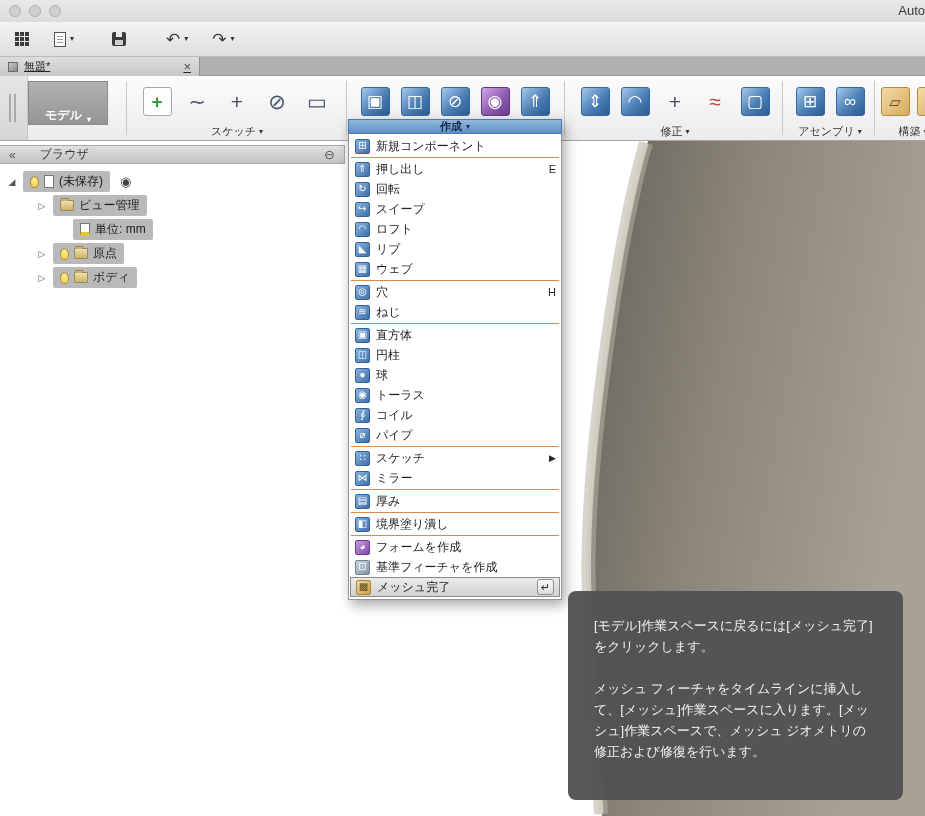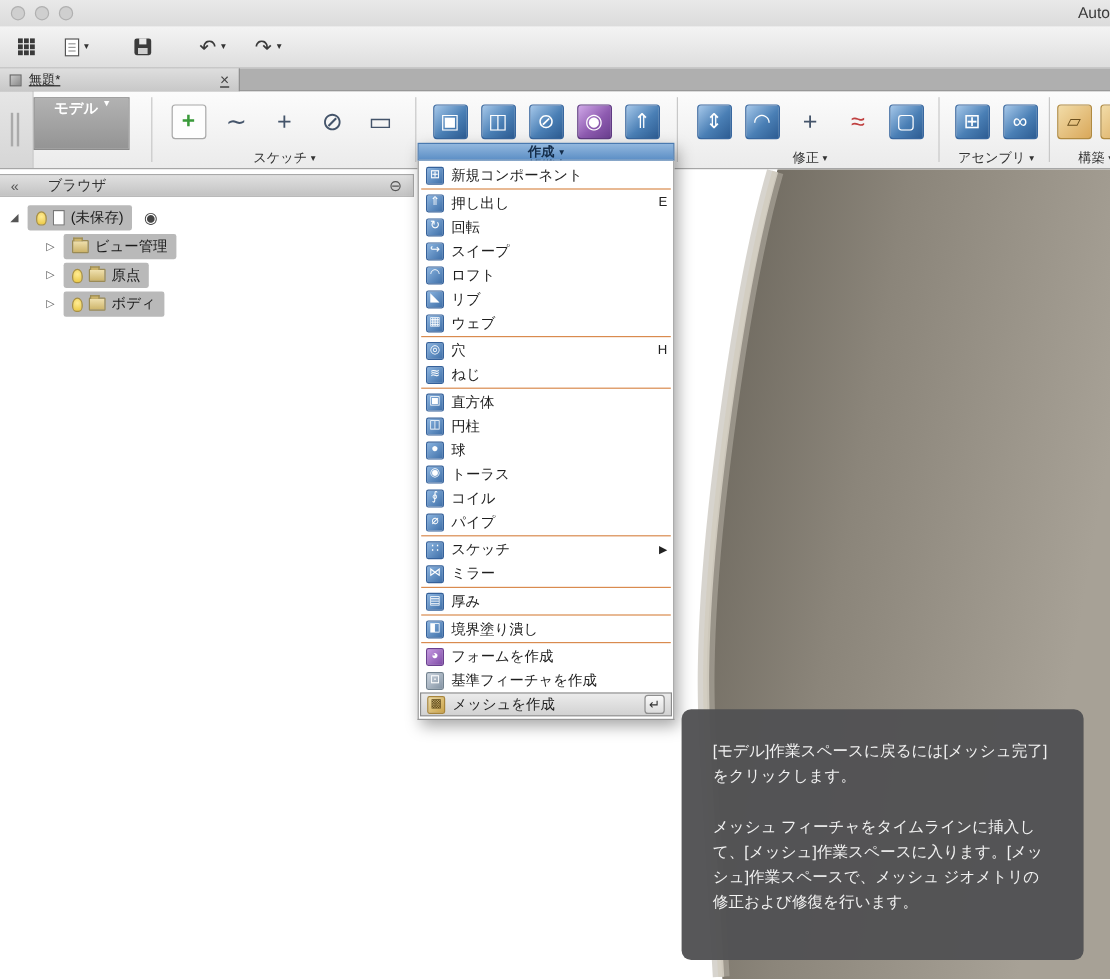--- a/index.html
+++ b/index.html
@@ -31,21 +31,21 @@
   
   .tabbar{position:absolute;top:57px;left:0;right:0;height:19px;background:#afafaf;border-bottom:1px solid #989898;z-index:50;}
   .tab{position:absolute;left:0;top:0;width:200px;height:19px;background:linear-gradient(#dedede,#c8c8c8);border-right:1px solid #8f8f8f;display:flex;align-items:center;padding:0 8px;gap:6px;font-size:11px;color:#222;text-decoration:underline;}
   .icon-cube{width:10px;height:10px;background:linear-gradient(135deg,#c8c8c8,#8a8a8a);border:1px solid #6a6a6a;display:block;}
   .tab-close{margin-left:auto;font-size:13px;color:#444;cursor:pointer;line-height:1;}
 
   
   .toolbar{position:absolute;top:76px;left:0;right:0;height:65px;background:linear-gradient(#fcfcfc,#ebebeb);border-bottom:1px solid #a6a6a6;z-index:20;}
   .grip{position:absolute;left:0;top:0;width:28px;height:64px;background:linear-gradient(#e6e6e6,#d6d6d6);border-right:1px solid #c4c4c4;}
   .grip::after{content:"";position:absolute;left:9px;top:18px;width:2px;height:28px;background:#aaa;box-shadow:5px 0 0 #aaa;}
-  .workspace-btn{position:absolute;left:28px;top:5px;width:80px;height:44px;background:linear-gradient(#b2b2b2,#949494);color:#fff;display:flex;align-items:flex-start;justify-content:center;gap:5px;font-weight:bold;font-size:12px;border:1px solid #8b8b8b;cursor:pointer;}
+  .workspace-btn{position:absolute;left:28px;top:5px;width:80px;height:44px;background:linear-gradient(#b2b2b2,#949494);color:#fff;display:flex;align-items:flex-end;justify-content:center;gap:5px;font-weight:bold;font-size:12px;border:1px solid #8b8b8b;cursor:pointer;}
   .workspace-btn .caret{color:#fff;}
   .tb-group{position:absolute;top:0;height:64px;display:flex;flex-direction:column;}
   .g-sketch{left:128px;width:218px;}
   .g-create{left:348px;width:214px;}
   .g-modify{left:572px;width:206px;}
   .g-assembly{left:786px;width:88px;}
   .g-construct{left:878px;width:70px;}
   .tb-icons{flex:1;display:flex;align-items:center;justify-content:center;gap:2px;padding-top:3px;}
   .tb-btn{width:38px;height:38px;display:flex;align-items:center;justify-content:center;background:none;border:none;border-radius:3px;cursor:pointer;}
   .tb-label{height:17px;display:flex;align-items:center;justify-content:center;gap:3px;font-size:11px;color:#333;cursor:pointer;}
@@ -292,20 +292,27 @@
           </span>
           <span class="b-trailing">◉</span>
         </div>
         <div class="b-row d1">
           <span class="b-arrow">▷</span>
           <span class="chip">
             <span class="bi ic-folder"></span>
             <span>ビュー管理</span>
           </span>
         </div>
+        <div class="b-row d2">
+          <span class="b-arrow"></span>
+          <span class="chip">
+            <span class="bi ic-doc-ruler"></span>
+            <span>単位: mm</span>
+          </span>
+        </div>
         <div class="b-row d1">
           <span class="b-arrow">▷</span>
           <span class="chip">
             <span class="bi ic-bulb"></span>
             <span class="bi ic-folder"></span>
             <span>原点</span>
           </span>
         </div>
         <div class="b-row d1">
           <span class="b-arrow">▷</span>
@@ -431,21 +438,21 @@
           <span class="mi-label">フォームを作成</span>
           <span class="mi-right"></span>
         </div>
         <div class="menu-item">
           <span class="mi-icon gray">⊡</span>
           <span class="mi-label">基準フィーチャを作成</span>
           <span class="mi-right"></span>
         </div>
         <div class="menu-item highlighted">
           <span class="mi-icon tan">▩</span>
-          <span class="mi-label">メッシュを作成</span>
+          <span class="mi-label">メッシュ完了</span>
           <span class="mi-right"></span>
           <span class="mi-action">↵</span>
         </div>
       </div>
   </div>
 
   <div class="tooltip">
     <p>[モデル]作業スペースに戻るには[メッシュ完了]をクリックします。</p>
     <p>メッシュ フィーチャをタイムラインに挿入して、[メッシュ]作業スペースに入ります。[メッシュ]作業スペースで、メッシュ ジオメトリの修正および修復を行います。</p>
   </div>

